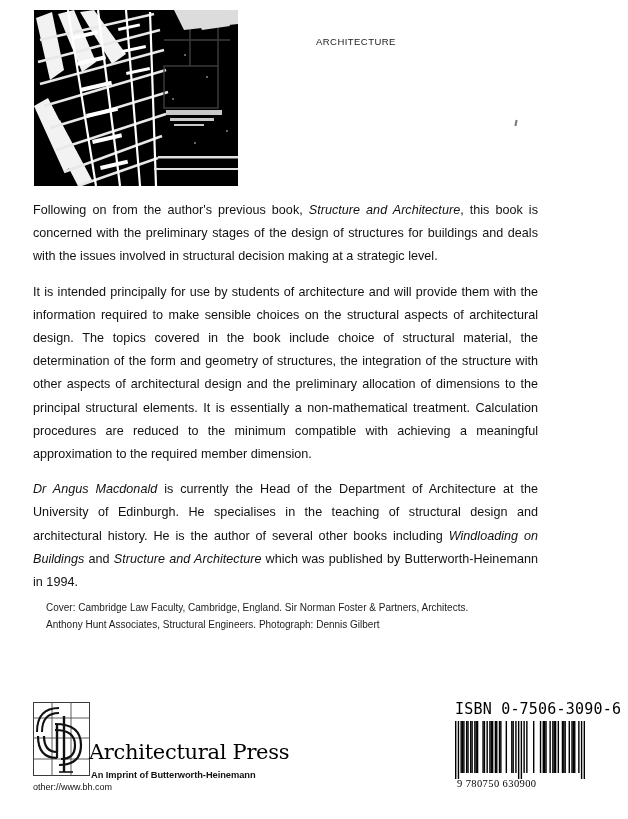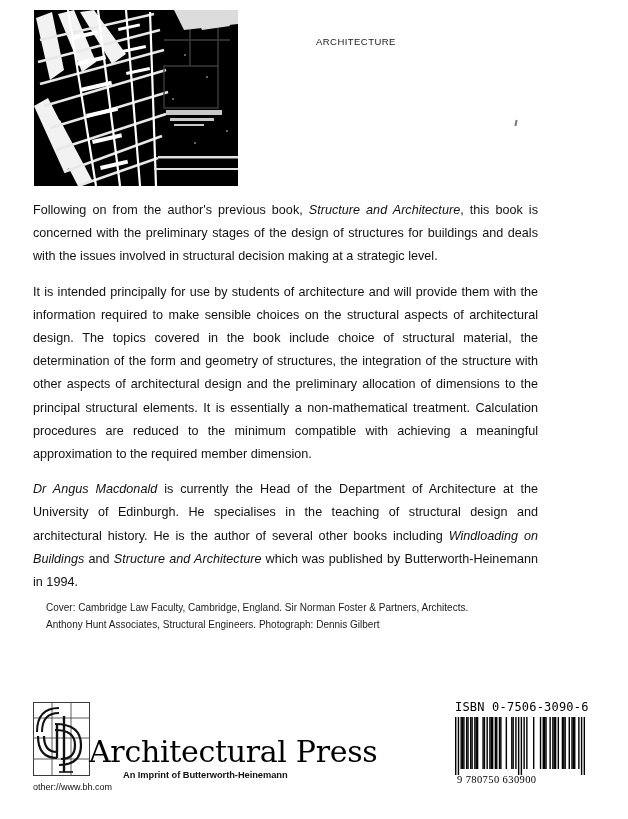--- a/index.html
+++ b/index.html
@@ -97,56 +97,55 @@
     top: 0;
     width: 57px;
     height: 74px;
   }
   #publisher-logo svg { display: block; }
   #publisher-name {
     position: absolute;
     left: 56px;
     top: 35px;
     font-family: "DejaVu Serif", "Liberation Serif", serif;
-    font-size: 30px;
+    font-size: 21px;
     line-height: 30px;
     letter-spacing: -0.3px;
     color: #000;
     white-space: nowrap;
   }
   #publisher-imprint {
     position: absolute;
     left: 58px;
     top: 68px;
     font-size: 9.3px;
     font-weight: bold;
     letter-spacing: -0.05px;
     color: #111;
     white-space: nowrap;
-    margin-left: 32px;
   }
   #publisher-url {
     position: absolute;
     left: 0px;
     top: 80px;
     font-size: 9px;
     color: #111;
     white-space: nowrap;
   }
 
   
   #barcode-block {
     position: absolute;
     left: 455px;
     top: 700px;
     width: 130px;
   }
   #isbn-text {
     font-family: "DejaVu Sans Mono", "Liberation Mono", monospace;
-    font-size: 12px;
+    font-size: 15px;
     letter-spacing: 0.2px;
     color: #000;
     text-align: right;
     white-space: nowrap;
   }
   #barcode-graphic {
     margin-top: 3px;
     width: 130px;
     height: 58px;
   }

